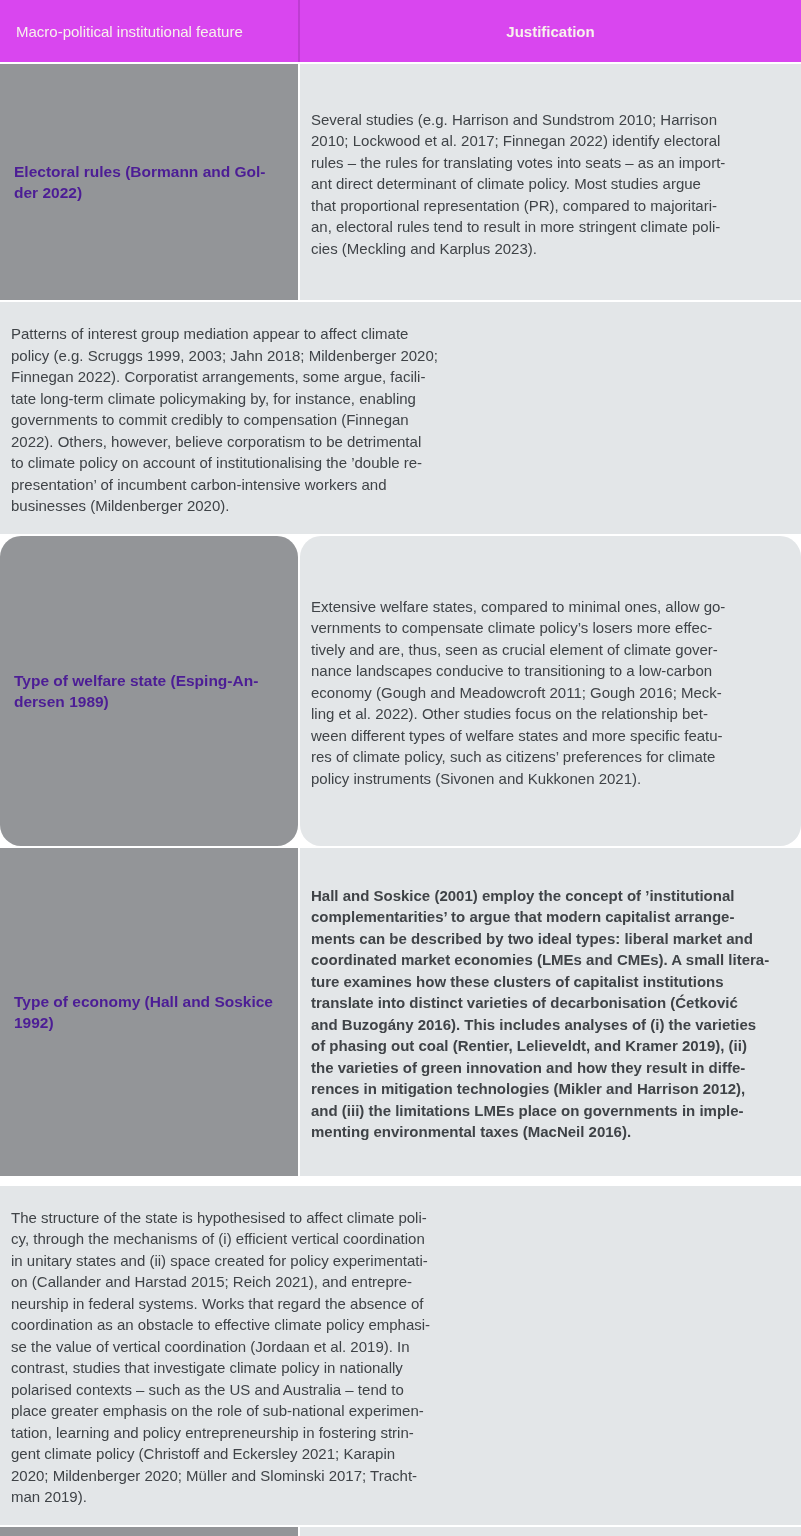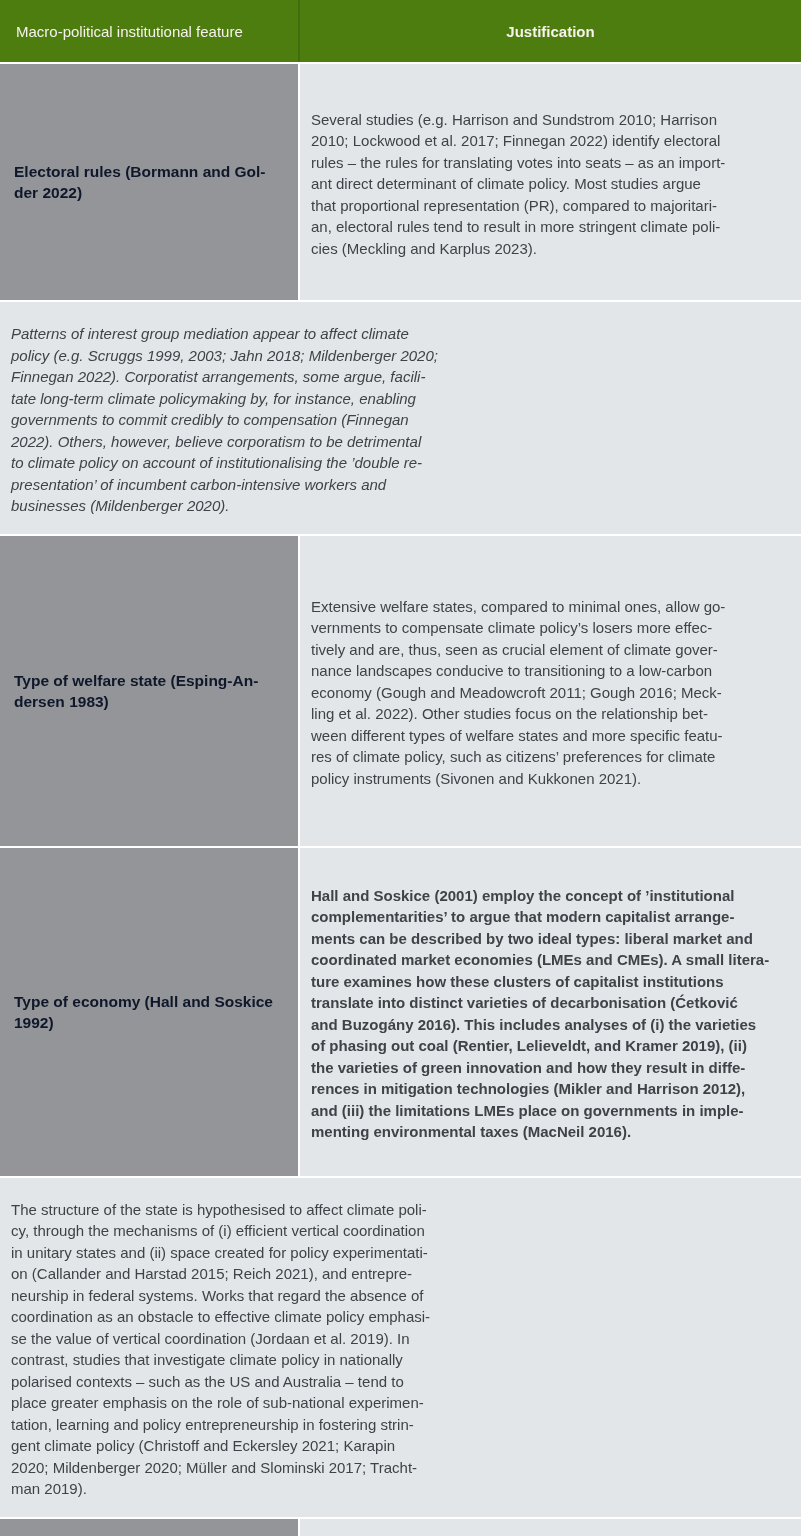--- a/index.html
+++ b/index.html
@@ -16,21 +16,21 @@
   .tbl {
     width: 801px;
     display: flex;
     flex-direction: column;
     background: #ffffff;
   }
   
   .hdr {
     display: flex;
     height: 62px;
-    background: #4d7c0f;
+    background: #d946ef;
     text-align: right;
   }
   .hdr-cell {
     display: flex;
     align-items: center;
     color: #f7f2ec;
     font-size: 15px;
     box-sizing: border-box;
   }
   .hdr-cell.feature {
@@ -56,39 +56,39 @@
     align-items: center;
   }
   .cell.feature {
     width: 298px;
     margin-right: 2px; 
     background: #939598;
     padding: 14px 14px;
     font-size: 15.5px;
     line-height: 21px;
     font-weight: 700;
-    color: #0f172a;
+    color: #4c1d95;
     white-space: pre-line;
   }
   .cell.just {
     flex: 1;
     background: #e3e6e8;
     padding: 21px 8px 17px 11px;
     font-size: 15px;
     line-height: 21.5px;
     color: #3f4347;
     white-space: pre-line;
   }
   
   .row:nth-of-type(1) .cell { min-height: 186px; }
   .row:nth-of-type(2) .cell { min-height: 236px; }
-  .row:nth-of-type(3) .cell { min-height: 224px; font-style: italic; }
-  .row:nth-of-type(4) .cell { min-height: 310px; }
+  .row:nth-of-type(3) .cell { min-height: 224px; }
+  .row:nth-of-type(4) .cell { min-height: 310px; border-radius: 21px; }
   .row:nth-of-type(5) .cell { min-height: 328px; font-weight: bold; }
-  .row:nth-of-type(6) .cell { min-height: 164px; }
+  .row:nth-of-type(6) .cell { min-height: 164px; margin-top: 8px; }
 </style>
 </head>
 <body>
 
 <div class="tbl">
 
   <div class="hdr">
     <div class="hdr-cell feature">Macro-political institutional feature</div>
     <div class="hdr-cell just">Justification</div>
   </div>
@@ -112,21 +112,21 @@
 tate long-term climate policymaking by, for instance, enabling
 governments to commit credibly to compensation (Finnegan
 2022). Others, however, believe corporatism to be detrimental
 to climate policy on account of institutionalising the ’double re-
 presentation’ of incumbent carbon-intensive workers and
 businesses (Mildenberger 2020).</div>
   </div>
 
   <div class="row">
     <div class="cell feature">Type of welfare state (Esping-An-
-dersen 1983)</div>
+dersen 1989)</div>
     <div class="cell just">Extensive welfare states, compared to minimal ones, allow go-
 vernments to compensate climate policy’s losers more effec-
 tively and are, thus, seen as crucial element of climate gover-
 nance landscapes conducive to transitioning to a low-carbon
 economy (Gough and Meadowcroft 2011; Gough 2016; Meck-
 ling et al. 2022). Other studies focus on the relationship bet-
 ween different types of welfare states and more specific featu-
 res of climate policy, such as citizens’ preferences for climate
 policy instruments (Sivonen and Kukkonen 2021).</div>
   </div>

